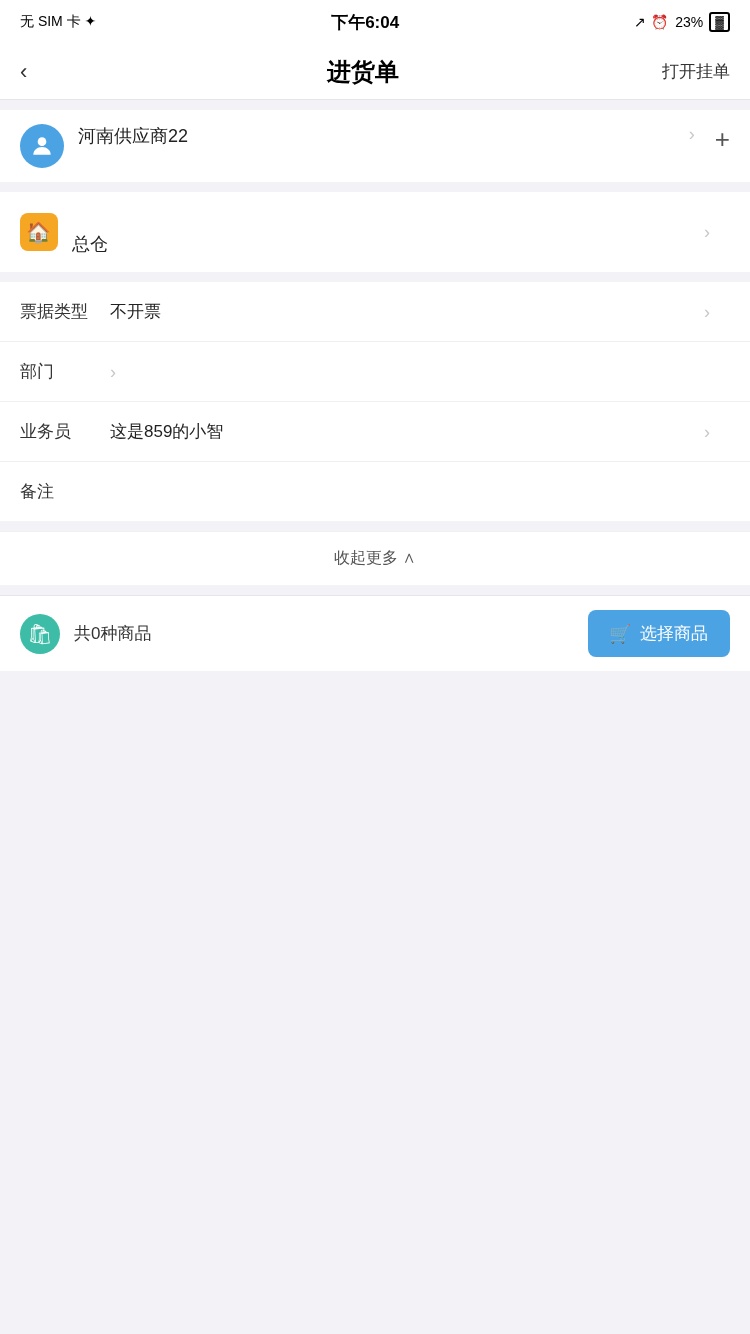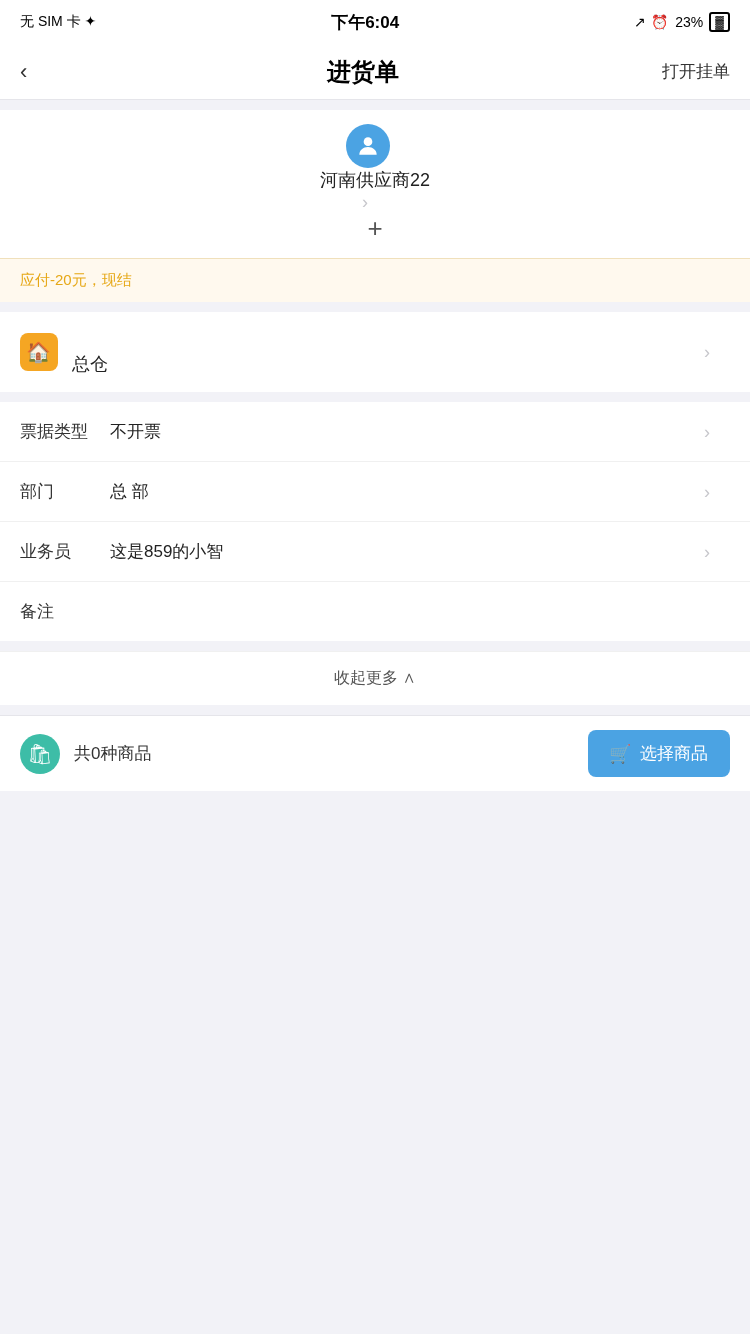--- a/index.html
+++ b/index.html
@@ -59,24 +59,22 @@
 
     
     .section-gap { height: 10px; background: #f2f2f7; }
 
     
     .card { background: #fff; }
 
     
     .supplier-row {
       display: flex;
-      align-items: center;
       padding: 14px 20px;
       background: #fff;
-      flex-direction: column;
     }
     .supplier-avatar {
       width: 44px;
       height: 44px;
       border-radius: 50%;
       background: #4ba3e3;
       display: flex;
       align-items: center;
       justify-content: center;
       margin-right: 14px;
@@ -262,44 +260,40 @@
       <div class="supplier-avatar">
         <svg class="avatar-icon" viewBox="0 0 24 24">
           <circle cx="12" cy="8" r="4" fill="#fff"></circle>
           <path d="M4 20c0-4 3.6-7 8-7s8 3 8 7" fill="#fff"></path>
         </svg>
       </div>
       <span class="supplier-name">河南供应商22</span>
       <span class="chevron-right">›</span>
       <span class="plus-btn">+</span>
     </div>
-    <div class="notice-bar">
-      <span>应付-20元，现结</span>
-    </div>
   </div>
 
   <div class="warehouse-row">
     <div class="warehouse-icon-wrap">
       <span style="font-size:20px;">🏠</span>
     </div>
     <span class="warehouse-name">总仓</span>
     <span class="chevron-right">›</span>
   </div>
 
   <div class="form-section">
 
     <div class="form-row">
       <span class="form-label">票据类型</span>
       <span class="form-value">不开票</span>
       <span class="chevron-right">›</span>
     </div>
 
     <div class="form-row">
       <span class="form-label">部门</span>
-      <span class="form-value">总 部</span>
       <span class="chevron-right">›</span>
     </div>
 
     <div class="form-row">
       <span class="form-label">业务员</span>
       <span class="form-value">这是859的小智</span>
       <span class="chevron-right">›</span>
     </div>
 
     <div class="form-row">

